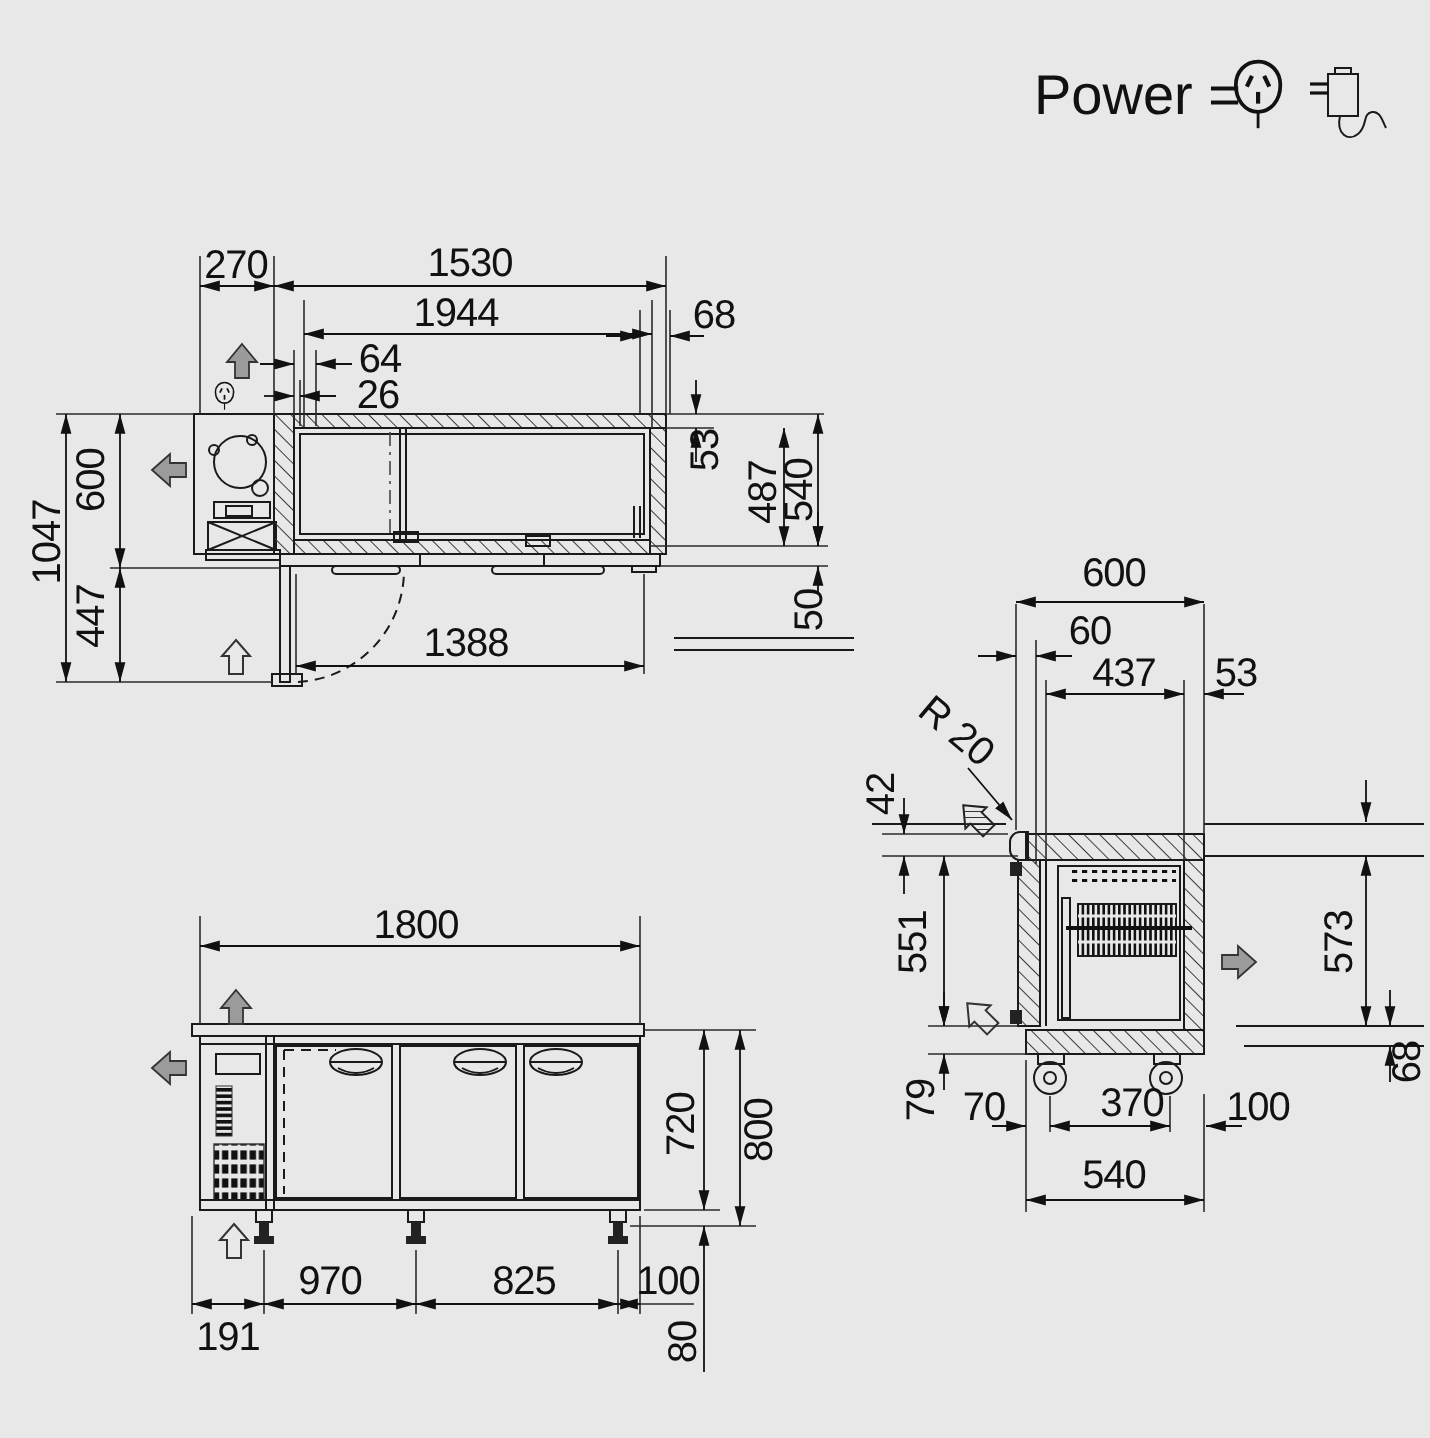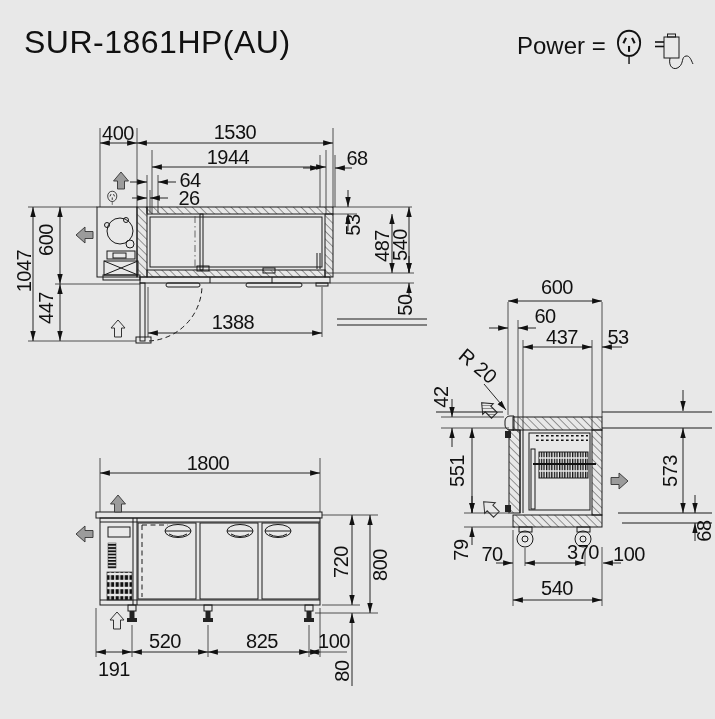--- a/index.html
+++ b/index.html
@@ -1,20 +1,20 @@
 <!DOCTYPE html>
 <html><head>
 <meta charset="utf-8">
 <style>
   html,body{margin:0;padding:0;background:#e8e8e8;}
   .stage{position:relative;width:715px;height:719px;background:#e8e8e8;overflow:hidden;
          font-family:"Liberation Sans",sans-serif;color:#111;}
   .stage svg{position:absolute;left:0;top:0;}
   .title{position:absolute;left:24px;top:24px;font-size:32px;letter-spacing:0.5px;color:#111;white-space:nowrap;}
-  .power-label{position:absolute;left:517px;top:32px;font-size:24px;color:#111;white-space:nowrap;}
+  .power-label{position:absolute;left:517px;top:32px;font-size:28px;color:#111;white-space:nowrap;}
   .dim{position:absolute;transform:translate(-50%,-50%);font-size:20px;letter-spacing:-0.5px;
        color:#111;white-space:nowrap;line-height:1;}
   .dimv{position:absolute;transform:translate(-50%,-50%) rotate(-90deg);font-size:20px;letter-spacing:-0.5px;
        color:#111;white-space:nowrap;line-height:1;}
   .dimr{position:absolute;transform:translate(-50%,-50%) rotate(40deg);font-size:20px;
        color:#111;white-space:nowrap;line-height:1;}
   
   .thin{stroke:#1a1a1a;stroke-width:1;fill:none;}
   .ext{stroke:#2a2a2a;stroke-width:0.8;fill:none;}
   .dim-line{stroke:#111;stroke-width:0.9;fill:none;marker-start:url(#ar);marker-end:url(#ar);}
@@ -306,24 +306,23 @@
     <line x1="370" y1="515" x2="370" y2="613" class="dim-line"></line>
     <line x1="352" y1="613" x2="352" y2="686" class="astart"></line>
     <line x1="96" y1="652" x2="132" y2="652" class="dim-line"></line>
     <line x1="132" y1="652" x2="208" y2="652" class="dim-line"></line>
     <line x1="208" y1="652" x2="309" y2="652" class="dim-line"></line>
     <line x1="309" y1="652" x2="320" y2="652" class="dim-line"></line>
     <line x1="320" y1="652" x2="347" y2="652" class="ext"></line>
   </g>
 </svg>
 
-<div class="title">SUR-1861HP(AU)</div>
 <div class="power-label">Power =</div>
 
-<span class="dim" style="left:118px;top:133px">400</span>
+<span class="dim" style="left:118px;top:133px">270</span>
 <span class="dim" style="left:235px;top:132px">1530</span>
 <span class="dim" style="left:228px;top:157px">1944</span>
 <span class="dim" style="left:357px;top:158px">68</span>
 <span class="dim" style="left:190px;top:180px">64</span>
 <span class="dim" style="left:189px;top:198px">26</span>
 <span class="dim" style="left:233px;top:322px">1388</span>
 <span class="dimv" style="left:353px;top:225px">53</span>
 <span class="dimv" style="left:382px;top:246px">487</span>
 <span class="dimv" style="left:400px;top:245px">540</span>
 <span class="dimv" style="left:405px;top:305px">50</span>
@@ -335,26 +334,26 @@
 <span class="dim" style="left:545px;top:316px">60</span>
 <span class="dim" style="left:562px;top:337px">437</span>
 <span class="dim" style="left:618px;top:337px">53</span>
 <span class="dimr" style="left:478px;top:366px">R 20</span>
 <span class="dimv" style="left:441px;top:397px">42</span>
 <span class="dimv" style="left:457px;top:471px">551</span>
 <span class="dimv" style="left:461px;top:550px">79</span>
 <span class="dimv" style="left:670px;top:471px">573</span>
 <span class="dimv" style="left:704px;top:531px">68</span>
 <span class="dim" style="left:492px;top:554px">70</span>
-<span class="dim" style="left:583px;top:552px">370</span>
+<span class="dim" style="left:566px;top:552px">370</span>
 <span class="dim" style="left:629px;top:554px">100</span>
 <span class="dim" style="left:557px;top:588px">540</span>
 
 <span class="dim" style="left:208px;top:463px">1800</span>
 <span class="dimv" style="left:341px;top:562px">720</span>
 <span class="dimv" style="left:380px;top:565px">800</span>
 <span class="dim" style="left:114px;top:669px">191</span>
-<span class="dim" style="left:165px;top:641px">520</span>
+<span class="dim" style="left:165px;top:641px">970</span>
 <span class="dim" style="left:262px;top:641px">825</span>
 <span class="dim" style="left:334px;top:641px">100</span>
 <span class="dimv" style="left:342px;top:671px">80</span>
 
 </div>
 
 </body></html>

